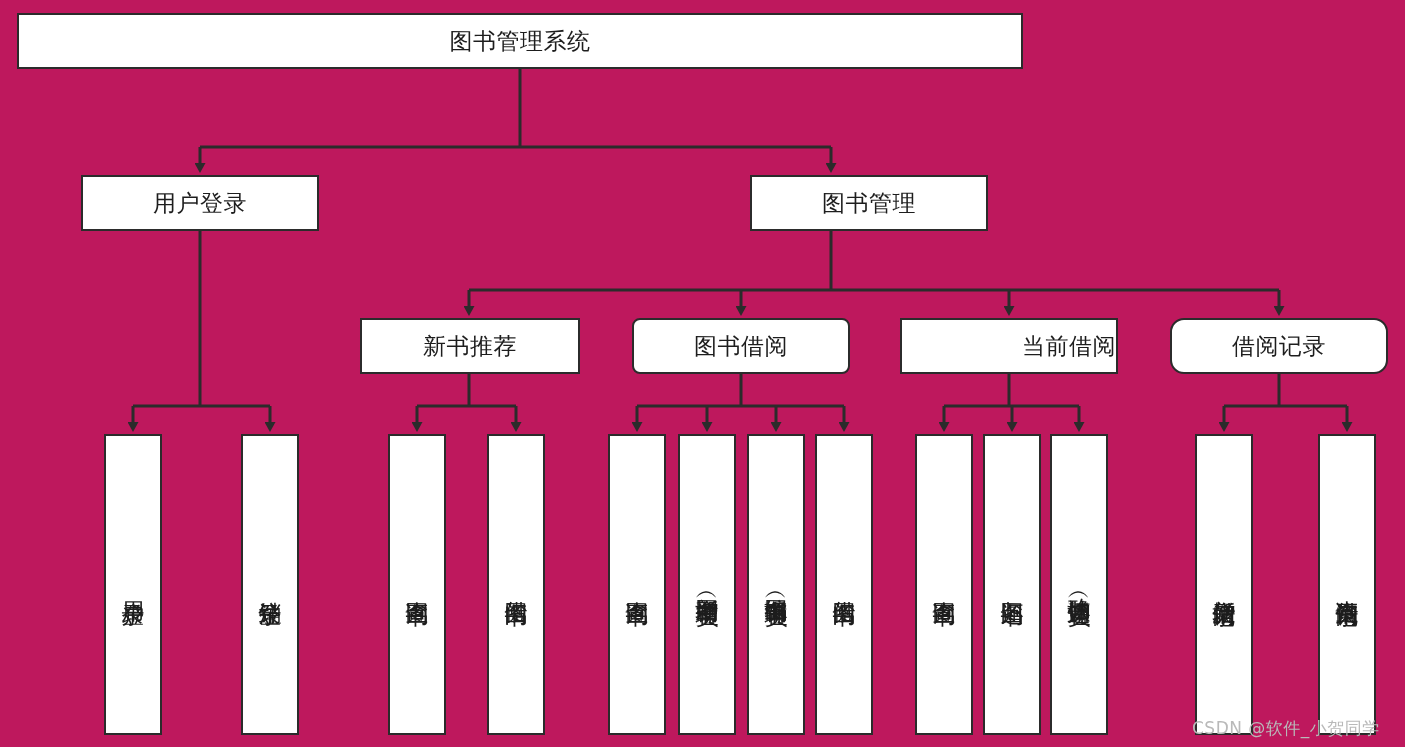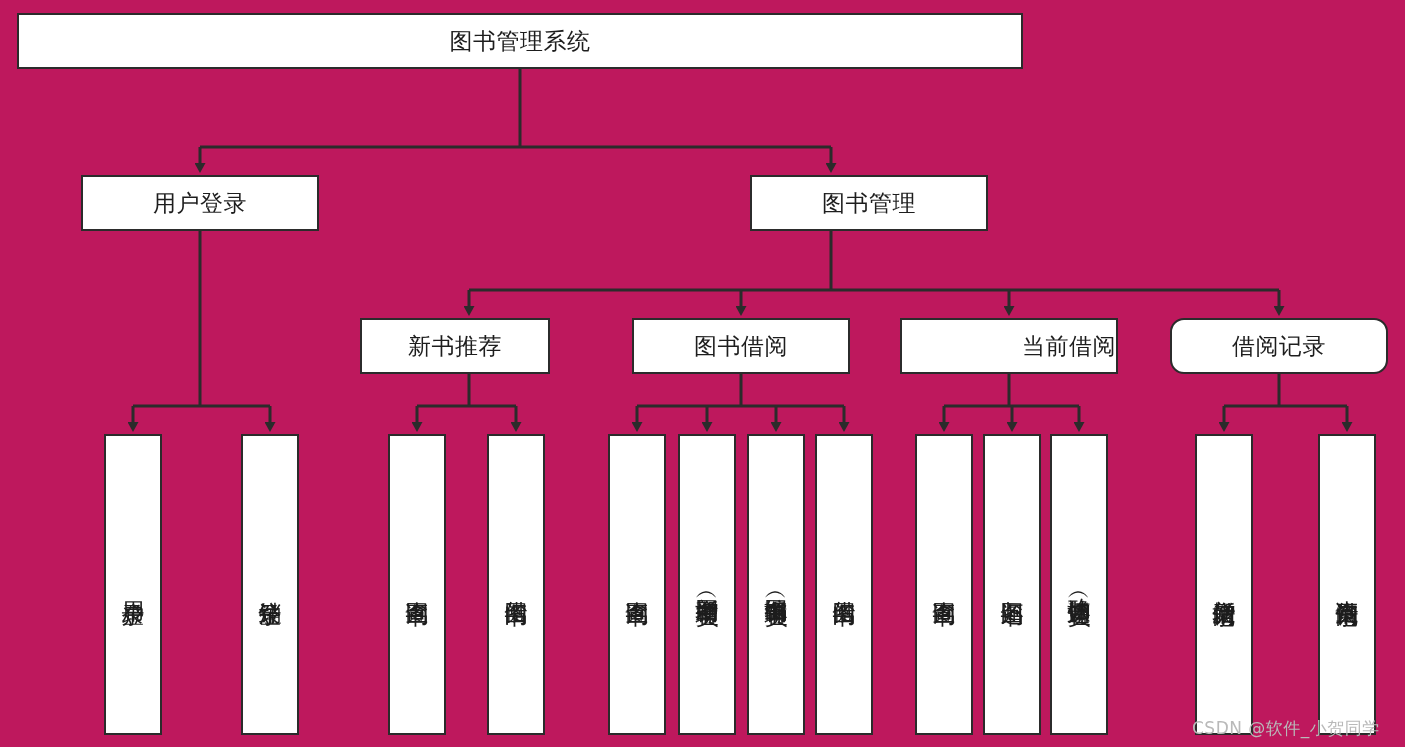--- a/index.html
+++ b/index.html
@@ -114,24 +114,24 @@
   <div id="nodes">
       <div class="node horiz" style="left: 17px; top: 13px; width: 1006px; height: 56px;">
         <span>图书管理系统</span>
       </div>
       <div class="node horiz" style="left: 81px; top: 175px; width: 238px; height: 56px;">
         <span>用户登录</span>
       </div>
       <div class="node horiz" style="left: 712px; top: 175px; width: 238px; height: 56px; margin-left: 38px;">
         <span>图书管理</span>
       </div>
-      <div class="node horiz" style="left: 360px; top: 318px; width: 190px; height: 56px;">
+      <div class="node horiz" style="left: 360px; top: 318px; width: 220px; height: 56px;">
         <span>新书推荐</span>
       </div>
-      <div class="node horiz" style="left: 632px; top: 318px; width: 218px; height: 56px;">
+      <div class="node horiz" style="left: 632px; top: 318px; width: 218px; height: 56px; border-radius: 8px;">
         <span>图书借阅</span>
       </div>
       <div class="node horiz" style="left: 900px; top: 318px; width: 218px; height: 56px; justify-content: flex-end;">
         <span>当前借阅</span>
       </div>
       <div class="node horiz" style="left: 1170px; top: 318px; width: 218px; height: 56px; border-radius: 14px;">
         <span>借阅记录</span>
       </div>
       <div class="node vert" style="left: 104px; top: 434px; width: 58px; height: 301px;">
         <span class="vtext">用户登录</span>

